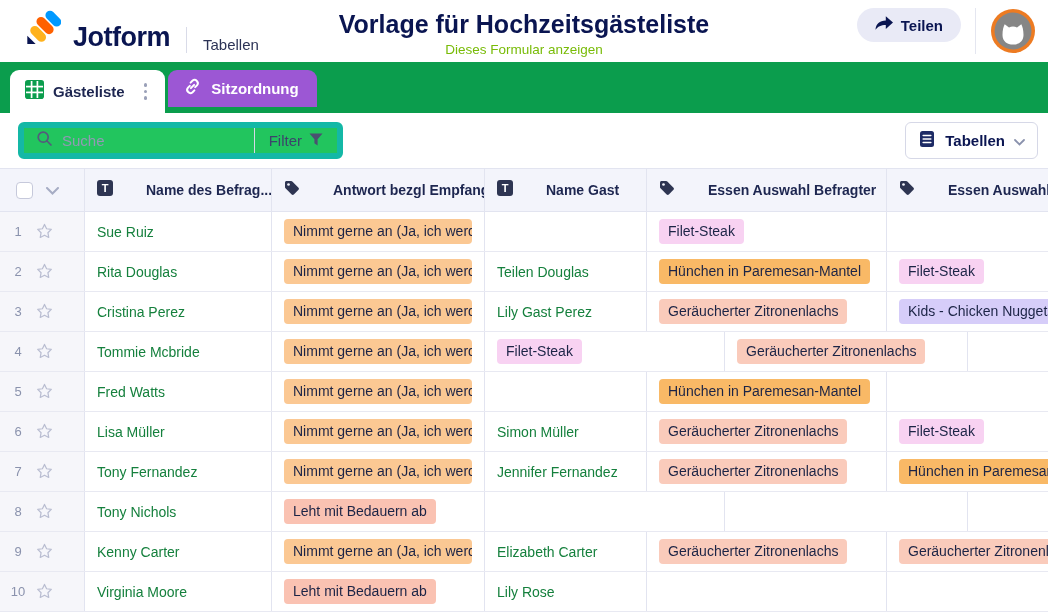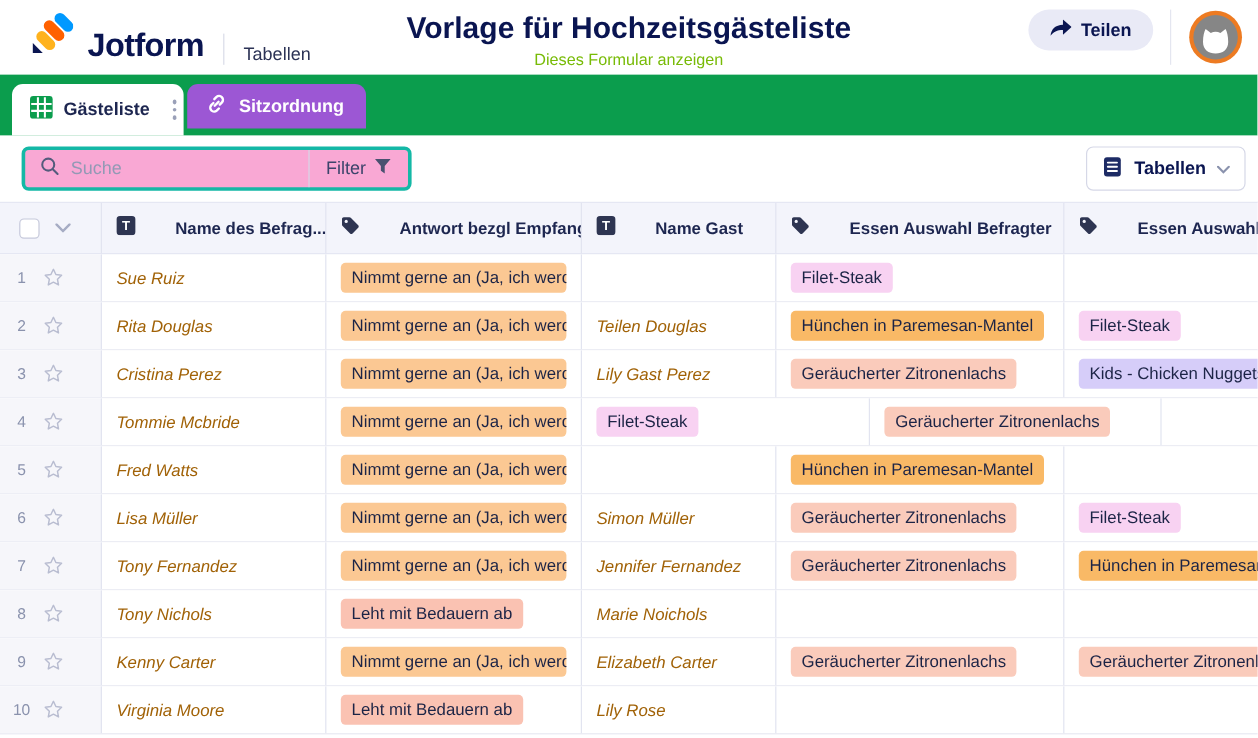--- a/index.html
+++ b/index.html
@@ -15,31 +15,31 @@
   .title-block { position: absolute; left: 0; right: 0; top: 10px; text-align: center; pointer-events: none; }
   .page-title { font-size: 25px; font-weight: 700; color: #0A1551; pointer-events: auto; }
   .subtitle-link { font-size: 13.5px; color: #78BB07; text-decoration: none; display: inline-block; margin-top: 3px; pointer-events: auto; cursor: pointer; }
   .top-right { margin-left: auto; display: flex; gap: 14px; z-index: 2; }
   .share-btn { display: flex; align-items: center; gap: 8px; background: #E9EAF6; border: none; border-radius: 17px; height: 34px; padding: 0 18px; font-family: inherit; font-size: 15px; font-weight: 700; color: #0A1551; cursor: pointer; }
   .topright-divider { width: 1px; height: 46px; background: #E4E6F0; }
   .avatar { width: 46px; height: 46px; cursor: pointer; }
 
   
   .tabstrip { height: 51px; background: #0B9D4D; display: flex; align-items: flex-start; padding: 8px 0 0 10px; }
-  .tab { display: flex; align-items: center; gap: 9px; padding: 0 0 0 15px; cursor: pointer; border-radius: 9px 9px 0 0; }
+  .tab { display: flex; align-items: center; gap: 9px; padding: 0 12px 0 15px; cursor: pointer; border-radius: 9px 9px 0 0; }
   .tab-active { background: #fff; height: 43px; }
   .tab-active .tab-label { color: #1D2650; font-weight: 700; font-size: 15px; }
   .tab-purple { background: #9C57D4; height: 37px; margin-left: 3px; padding-right: 18px; }
   .tab-purple .tab-label { color: #fff; font-weight: 700; font-size: 15px; }
   .kebab { display: flex; flex-direction: column; gap: 3px; padding: 4px 6px; margin-left: 4px; cursor: pointer; }
   .kebab i { width: 3.5px; height: 3.5px; border-radius: 50%; background: #9AA0B8; }
 
   
   .toolbar { height: 55px; position: relative; background: #fff; }
-  .searchbox { position: absolute; left: 18px; top: 9px; width: 325px; height: 37px; border: 3px solid #14b8a6; border-radius: 6px; display: flex; align-items: center; background: #f9a8d4; }
+  .searchbox { position: absolute; left: 18px; top: 9px; width: 325px; height: 37px; border: 6px solid #14b8a6; border-radius: 6px; display: flex; align-items: center; background: #22c55e; }
   .search-input-wrap { display: flex; align-items: center; gap: 9px; flex: 1; padding-left: 12px; }
   .searchbox input { border: none; outline: none; font-family: inherit; font-size: 15px; color: #2C3356; width: 100%; background: transparent; }
   .searchbox input::placeholder { color: #9399B5; }
   .filter-seg { display: flex; align-items: center; gap: 7px; border-left: 1px solid #D6D8E7; height: 100%; padding: 0 14px; cursor: pointer; }
   .filter-label { font-size: 15px; color: #3C446B; }
   .form-btn { position: absolute; right: 10px; top: 9px; height: 37px; border: 1px solid #D6D8E7; border-radius: 6px; background: #fff; display: flex; align-items: center; gap: 9px; padding: 0 12px; font-family: inherit; font-size: 15px; font-weight: 700; color: #0A1551; cursor: pointer; }
 
   
   .grid { width: 1130px; }
   .thead { height: 44px; background: #F3F4FB; border-top: 1px solid #E2E4F0; border-bottom: 1px solid #E2E4F0; display: flex; }
@@ -47,21 +47,21 @@
   .c0 { width: 85px; } .c1 { width: 187px; } .c2 { width: 213px; } .c3 { width: 162px; } .c4 { width: 240px; } .c5 { width: 243px; }
   .th { gap: 9px; padding: 0 12px; }
   .th-label { font-size: 14px; font-weight: 700; color: #1D2650; white-space: nowrap; padding-left: 24px; }
   .sel-cell { justify-content: flex-start; gap: 13px; padding: 0 0 0 16px; }
   .checkbox { width: 17px; height: 17px; border: 1.5px solid #C6C9DB; border-radius: 4px; background: #fff; cursor: pointer; }
   .tbody .tr { height: 40px; display: flex; border-bottom: 1px solid #E8E9F2; background: #fff; }
   .td { padding: 0 12px; }
   .num-cell { background: #F6F6FA; padding: 0 0 0 0; gap: 0; justify-content: flex-start; }
   .row-num { width: 36px; text-align: center; font-size: 13px; color: #8A92AD; }
   .star { display: flex; cursor: pointer; }
-  .cell-text { font-size: 14px; color: #a16207; white-space: nowrap; font-style: italic; }
+  .cell-text { font-size: 14px; color: #15803d; white-space: nowrap; }
   .pill { display: inline-block; max-width: 100%; border-radius: 4px; padding: 3px 9px; font-size: 14px; line-height: 19px; color: #1C2446; white-space: nowrap; overflow: hidden; }
 </style>
 </head>
 <body>
 
 <header class="topbar">
   <div class="logo-area">
     <span>
       <svg width="41" height="40" viewBox="0 0 41 41">
         <path d="M7 36 L15.5 36 L7 27.5 Z" fill="#0A1551"></path>
@@ -397,23 +397,20 @@
               <path d="M9 1.5 L11.2 6.1 16.2 6.8 12.6 10.3 13.5 15.3 9 12.9 4.5 15.3 5.4 10.3 1.8 6.8 6.8 6.1 Z"></path>
             </svg>
           </span>
         </div>
         <div class="td c1">
           <span class="cell-text">Tony Nichols</span>
         </div>
         <div class="td c2">
           <span class="pill" style="background: rgb(250, 194, 178);">Leht mit Bedauern ab</span>
         </div>
-        <div class="td c3">
-          <span class="cell-text">Marie Noichols</span>
-        </div>
         <div class="td c4"></div>
         <div class="td c5"></div>
       </div>
       <div class="tr">
         <div class="td c0 num-cell">
           <span class="row-num">9</span>
           <span class="star">
             <svg width="17" height="17" viewBox="0 0 18 18" fill="none" stroke="#B9BDD1" stroke-width="1.3" stroke-linejoin="round">
               <path d="M9 1.5 L11.2 6.1 16.2 6.8 12.6 10.3 13.5 15.3 9 12.9 4.5 15.3 5.4 10.3 1.8 6.8 6.8 6.1 Z"></path>
             </svg>

